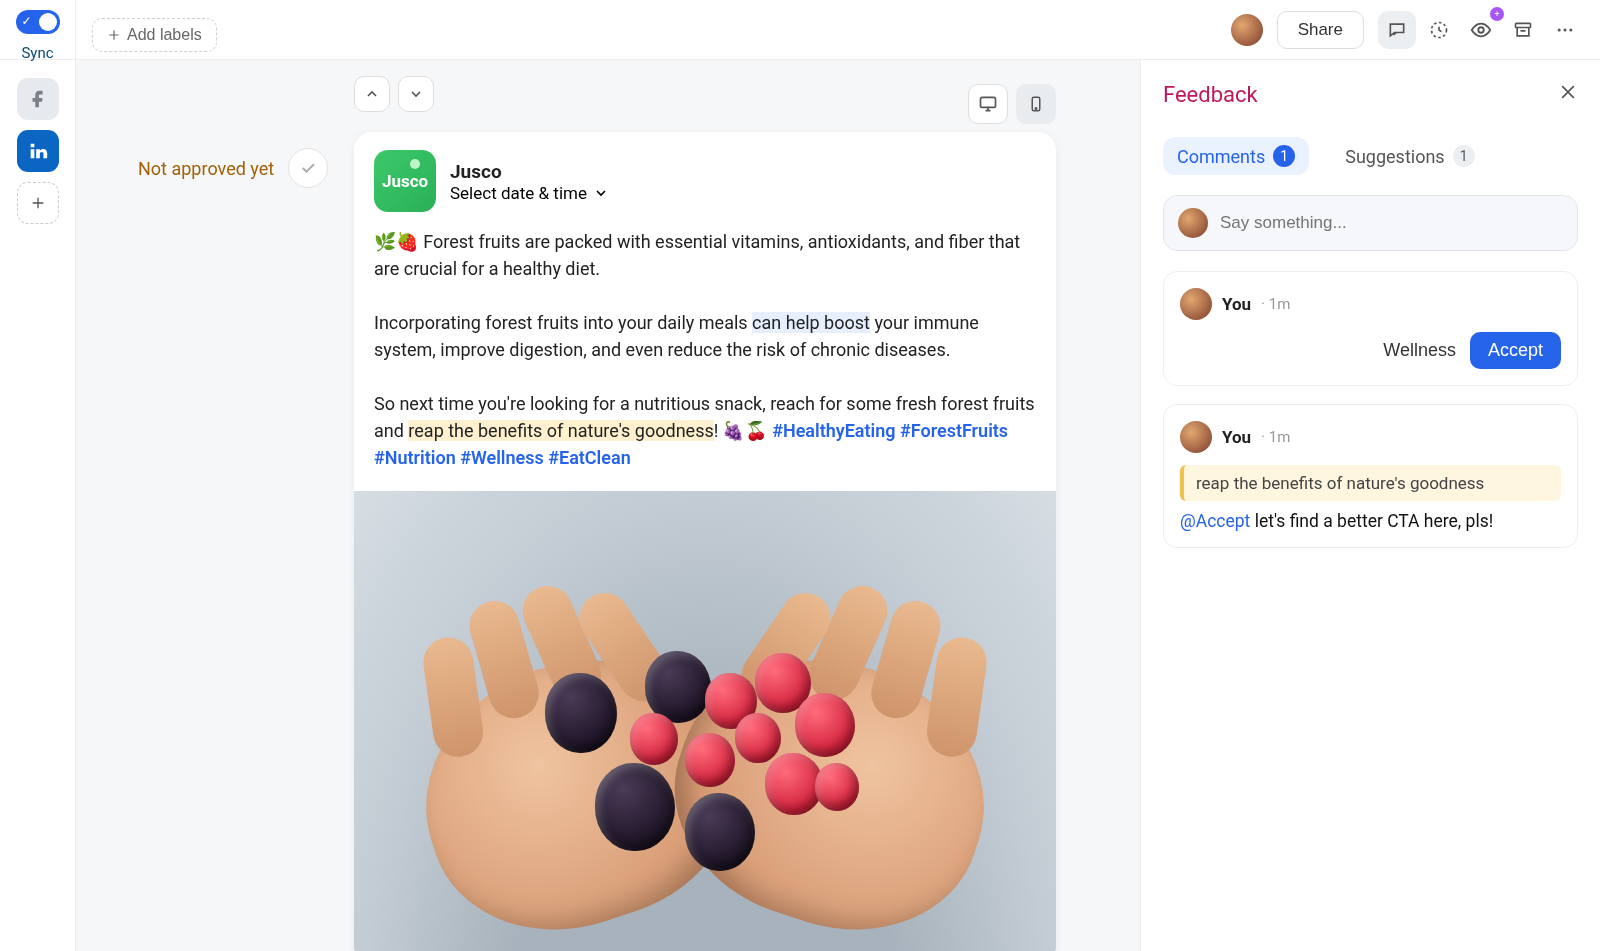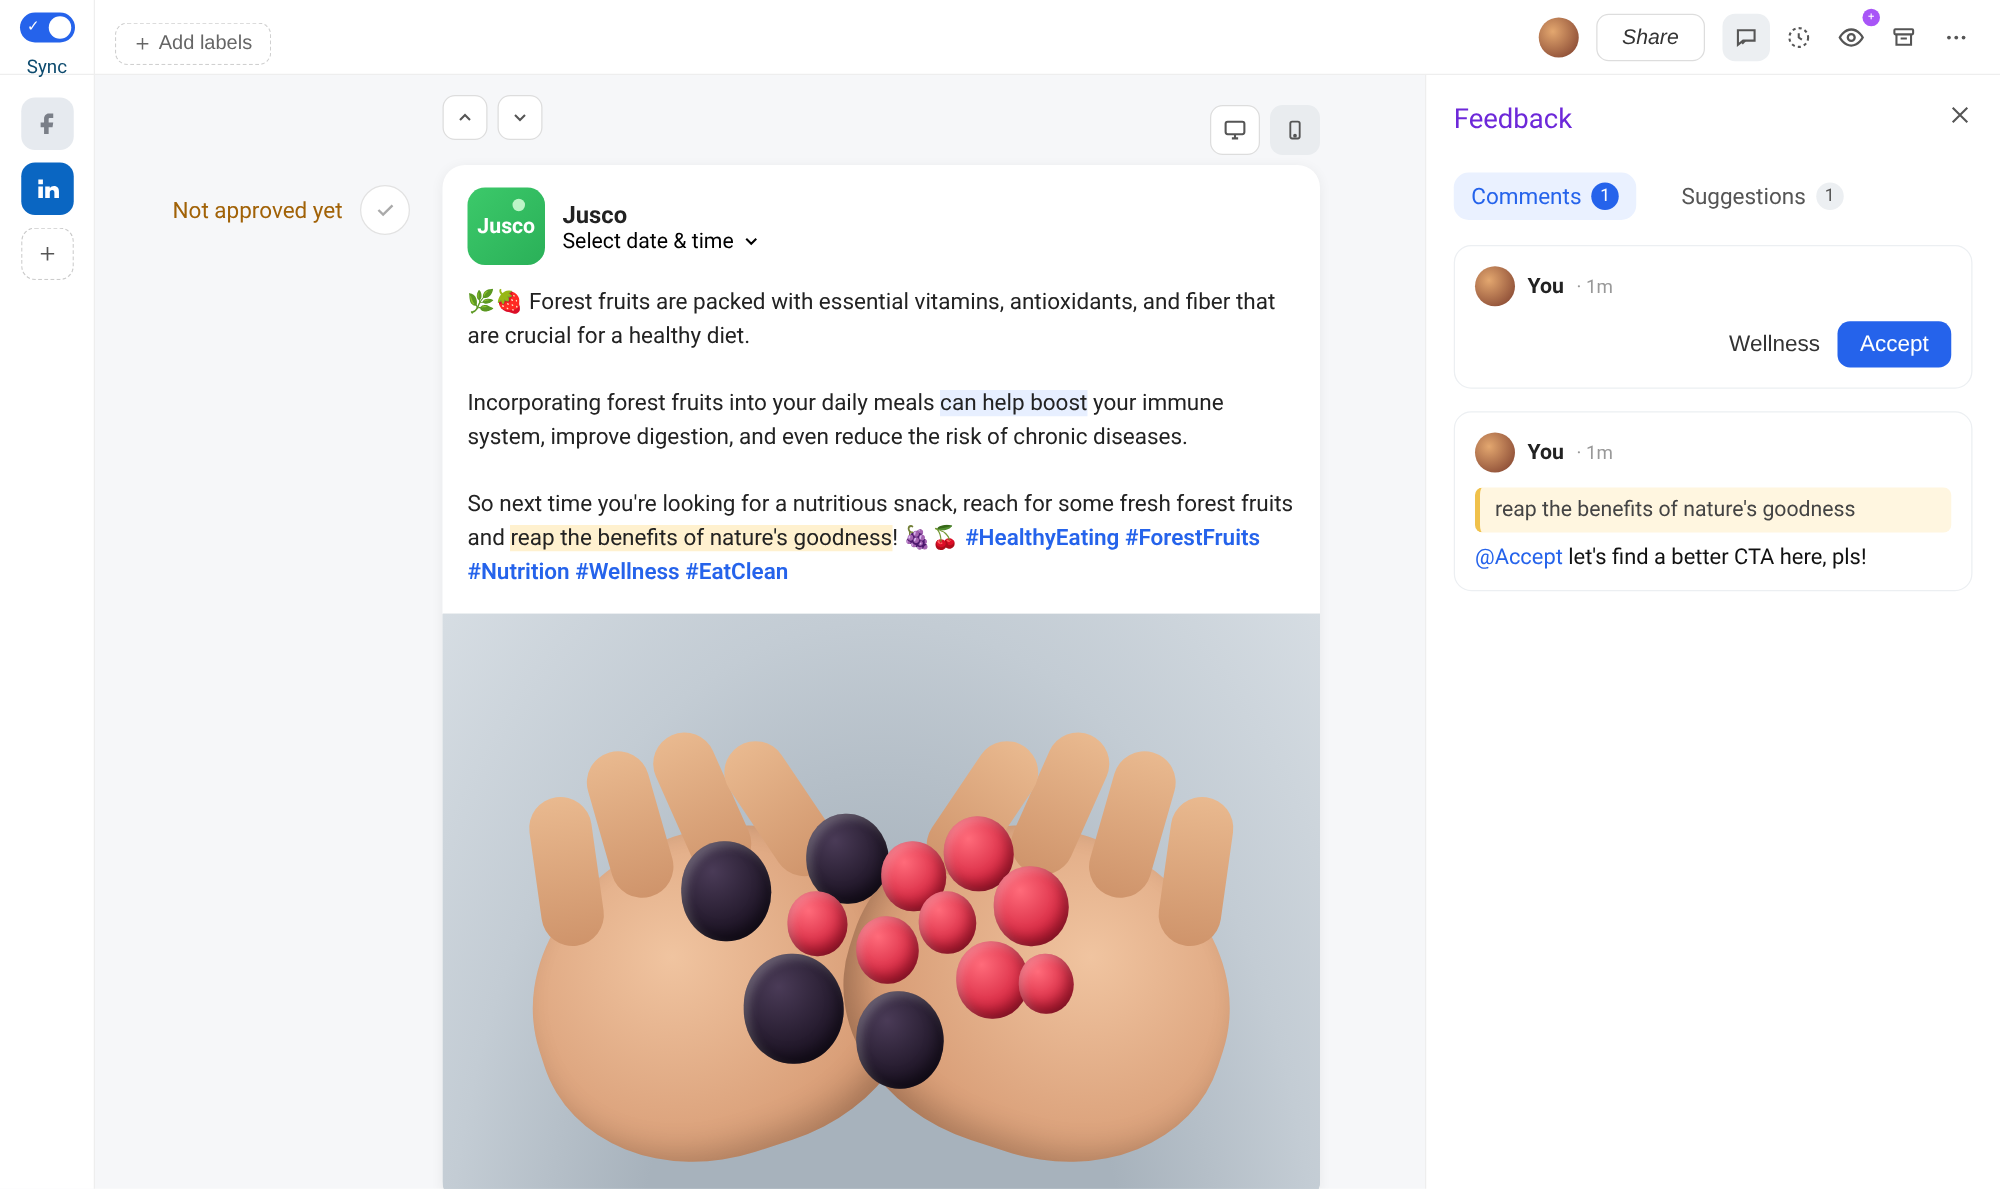--- a/index.html
+++ b/index.html
@@ -4,21 +4,21 @@
 <style>
 * { box-sizing: border-box; margin: 0; padding: 0; }
 body { font-family: -apple-system, BlinkMacSystemFont, "Segoe UI", Roboto, sans-serif; background: #fff; color: #111; width: 1600px; height: 951px; overflow: hidden; }
 
 
 .topbar { display: flex; align-items: center; height: 60px; padding: 0 16px; border-bottom: 1px solid #eee; }
 .topbar-left { display: flex; align-items: center; gap: 20px; }
 .add-labels-btn { display: flex; align-items: center; gap: 6px; border: 1.5px dashed #d0d0d0; border-radius: 10px; padding: 7px 14px; color: #666; background: #fff; cursor: pointer; font-size: 16px; margin-top: 10px; }
 .topbar-right { margin-left: auto; display: flex; align-items: center; gap: 14px; }
 .avatar-sm { width: 32px; height: 32px; border-radius: 50%; background: radial-gradient(circle at 35% 35%, #e3a76f, #7a3a2a); }
-.share-btn { border: 1.5px solid #ddd; border-radius: 10px; padding: 8px 20px; background: #fff; cursor: pointer; font-size: 17px; color: #333; font-style: italic; }
+.share-btn { border: 1.5px solid #ddd; border-radius: 10px; padding: 8px 20px; background: #fff; cursor: pointer; font-size: 17px; color: #333; }
 .icon-btn { width: 38px; height: 38px; border-radius: 10px; display: flex; align-items: center; justify-content: center; cursor: pointer; color: #555; position: relative; }
 .icon-btn.active { background: #eceff2; }
 .topbar-icons { display: flex; align-items: center; gap: 4px; }
 
 
 .left-rail { position: absolute; left: 0; top: 0; width: 76px; height: 100%; display: flex; flex-direction: column; align-items: center; padding-top: 10px; gap: 10px; border-right: 1px solid #eee; }
 .sync-toggle { width: 44px; height: 24px; border-radius: 14px; background: #2563eb; position: relative; }
 .sync-toggle::after { content: ""; position: absolute; right: 3px; top: 3px; width: 18px; height: 18px; border-radius: 50%; background: #fff; }
 .sync-toggle .check { position: absolute; left: 6px; top: 4px; color: #fff; font-size: 12px; }
 .sync-label { font-size: 15px; color: #0c4a6e; margin-bottom: 6px; }
@@ -71,21 +71,21 @@
 .hand.right .finger.f3 { top:-78px; left:160px; transform:rotate(-6deg); }
 .hand.right .finger.f4 { top:-55px; left:218px; transform:rotate(-16deg); }
 .berries { position:absolute; left: 50%; bottom: 90px; transform: translateX(-50%); width: 340px; height: 230px; }
 .berry { position:absolute; border-radius: 48% 52% 50% 50%; box-shadow: inset -4px -6px 10px rgba(0,0,0,.35), inset 4px 4px 8px rgba(255,255,255,.25); }
 .rasp { background: radial-gradient(circle at 35% 30%, #ff6b7a, #d3213c 70%, #9e0f27); }
 .black { background: radial-gradient(circle at 35% 30%, #4a3b57, #1d1425 70%, #0a0510); }
 
 
 .feedback { position:absolute; right:0; top:60px; width:460px; bottom:0; border-left:1px solid #eee; background:#fff; padding: 22px 22px 0; overflow-y:auto; }
 .fb-head { display:flex; align-items:center; justify-content:space-between; margin-bottom: 30px; }
-.fb-title { font-size: 22px; color:#6d28d9; }
+.fb-title { font-size: 22px; color:#be185d; }
 .close-x { cursor:pointer; color:#555; font-size:22px; }
 .fb-tabs { display:flex; gap: 22px; align-items:center; margin-bottom: 20px; }
 .fb-tab { display:flex; align-items:center; gap:8px; padding: 8px 14px; border-radius: 12px; cursor:pointer; font-size: 18px; }
 .fb-tab.active { background:#eaf1ff; color:#2563eb; }
 .fb-tab .count { min-width: 22px; height:22px; border-radius: 11px; display:flex; align-items:center; justify-content:center; font-size:14px; }
 .fb-tab.active .count { background:#2563eb; color:#fff; }
 .fb-tab.inactive { color:#555; }
 .fb-tab.inactive .count { background:#eceff2; color:#555; }
 
 .comment-input { display:flex; align-items:center; gap:12px; border:1.5px solid #e2e6ec; background:#f5f7fa; border-radius: 14px; padding: 12px 14px; margin-bottom: 20px; }
@@ -295,20 +295,24 @@
     <div class="fb-tab active">
       <span>Comments</span>
       <span class="count">1</span>
     </div>
     <div class="fb-tab inactive">
       <span>Suggestions</span>
       <span class="count">1</span>
     </div>
   </div>
 
+  <div class="comment-input">
+    <div class="avatar-sm"></div>
+    <input type="text" placeholder="Say something..." style="">
+  </div>
 
   <div class="comment-card">
     <div class="c-head">
       <div class="avatar-sm"></div>
       <span class="c-author">You</span>
       <span class="c-time">· <span>1m</span></span>
     </div>
     <div class="c-actions">
       <button class="btn-decline"><span>Wellness</span></button>
       <button class="btn-accept"><span>Accept</span></button>

